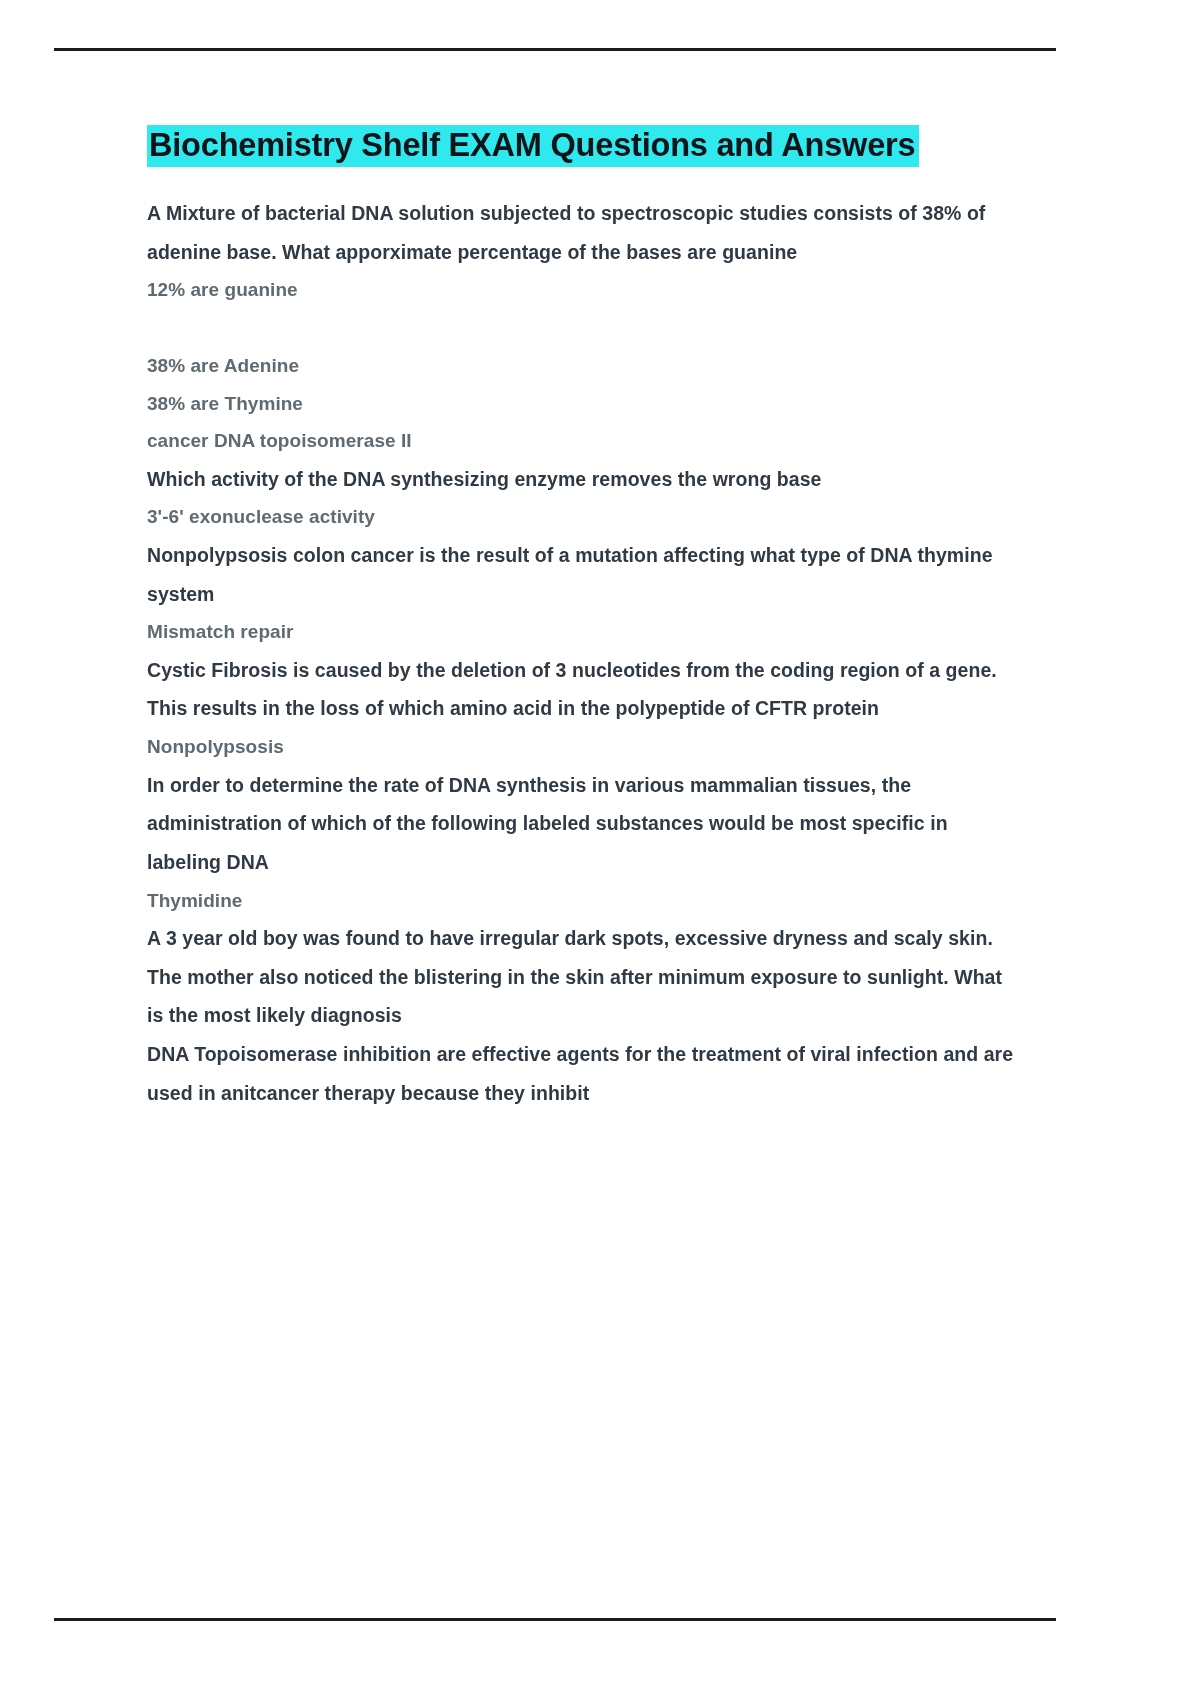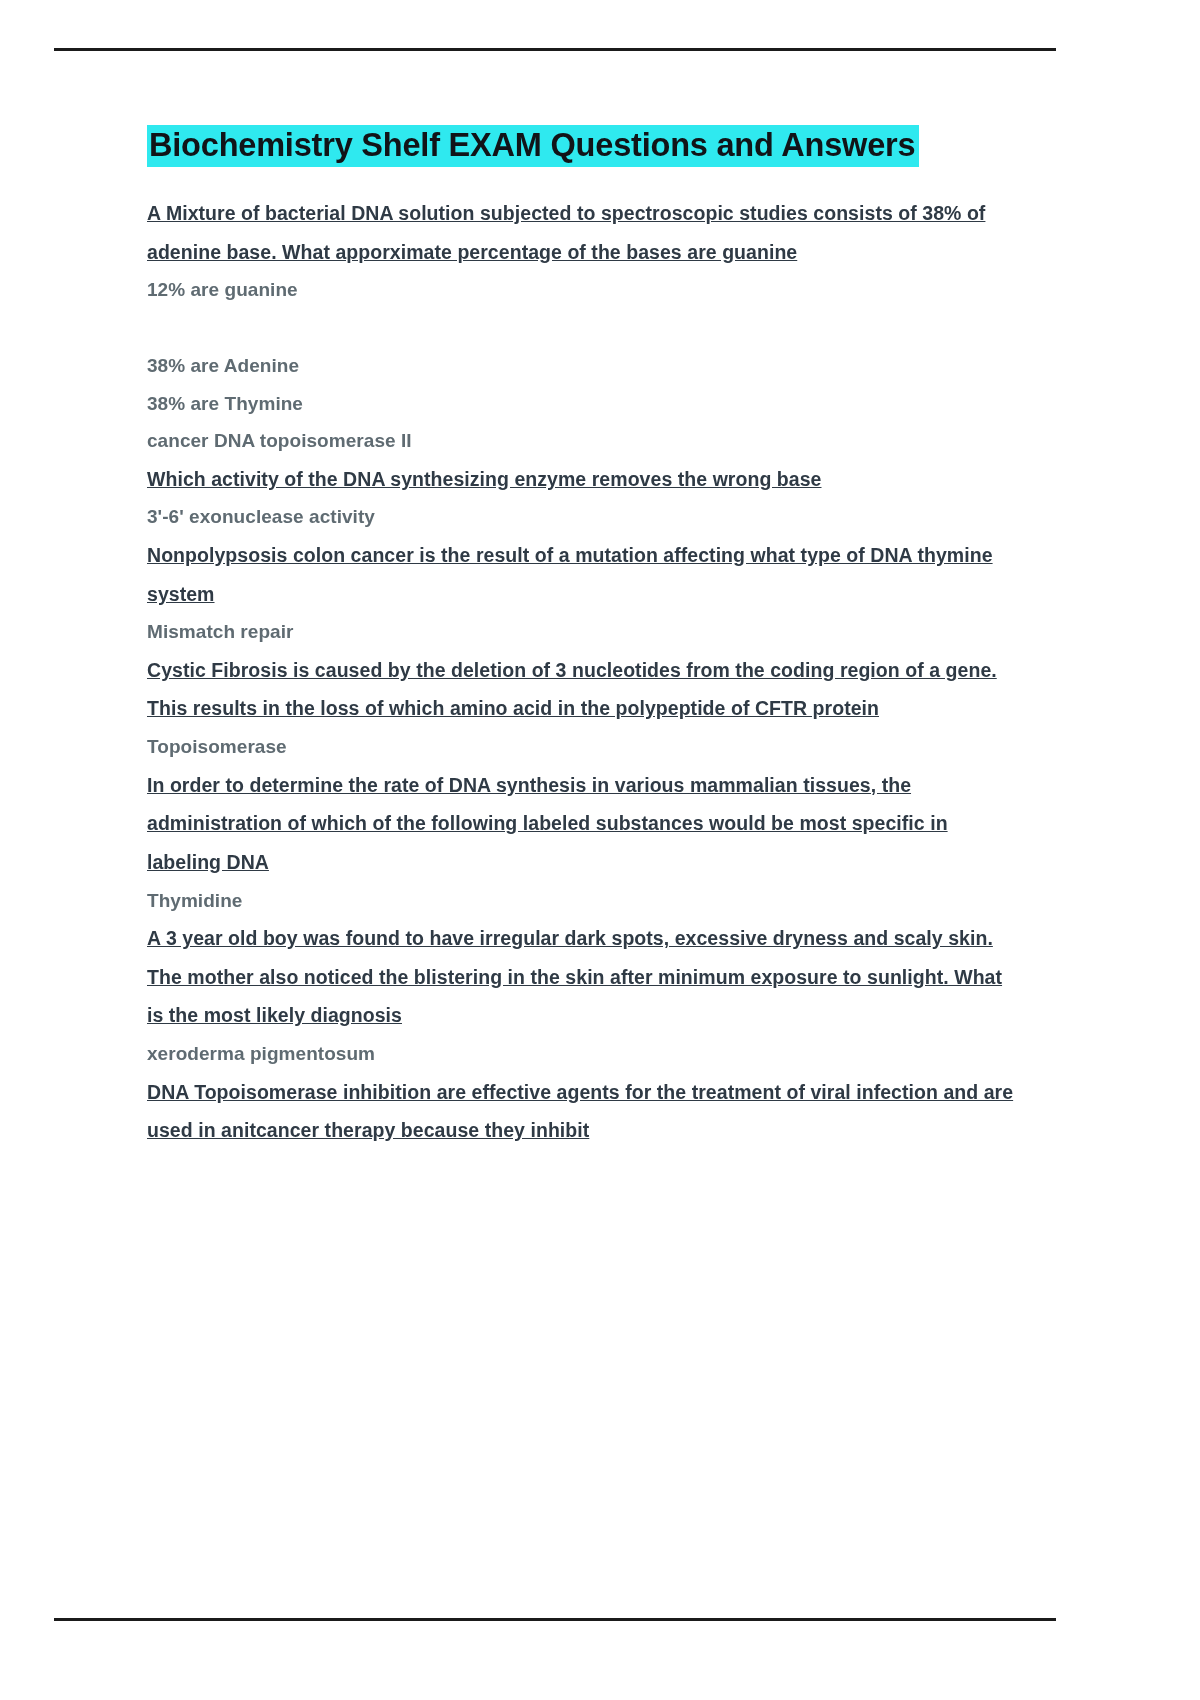--- a/index.html
+++ b/index.html
@@ -59,21 +59,20 @@
   }
 
   .q {
     font-size: 19.5px;
     font-weight: 700;
     color: #2f3a45;
     line-height: 1.98;
     margin: 0;
     letter-spacing: 0.05px;
     max-width: 875px;
-    text-decoration: underline;
   }
 
   .a {
     font-size: 19px;
     font-weight: 700;
     color: #5f6b72;
     line-height: 1.98;
     margin: 0;
     letter-spacing: 0.05px;
     max-width: 875px;
@@ -101,25 +100,24 @@
         <p class="a">12% are guanine</p>
         <div class="spacer"></div>
         <p class="a">38% are Adenine</p>
         <p class="a">38% are Thymine</p>
         <p class="a">cancer DNA topoisomerase II</p>
         <p class="q">Which activity of the DNA synthesizing enzyme removes the wrong base</p>
         <p class="a">3'-6' exonuclease activity</p>
         <p class="q">Nonpolypsosis colon cancer is the result of a mutation affecting what type of DNA thymine system</p>
         <p class="a">Mismatch repair</p>
         <p class="q">Cystic Fibrosis is caused by the deletion of 3 nucleotides from the coding region of a gene. This results in the loss of which amino acid in the polypeptide of CFTR protein</p>
-        <p class="a">Topoisomerase</p>
+        <p class="a">Nonpolypsosis</p>
         <p class="q">In order to determine the rate of DNA synthesis in various mammalian tissues, the administration of which of the following labeled substances would be most specific in labeling DNA</p>
         <p class="a">Thymidine</p>
         <p class="q">A 3 year old boy was found to have irregular dark spots, excessive dryness and scaly skin. The mother also noticed the blistering in the skin after minimum exposure to sunlight. What is the most likely diagnosis</p>
-        <p class="a">xeroderma pigmentosum</p>
         <p class="q">DNA Topoisomerase inhibition are effective agents for the treatment of viral infection and are used in anitcancer therapy because they inhibit</p>
       </div>
 
   </div>
 
   <div class="rule rule-bottom"></div>
 
 </div>
 
 </body></html>

